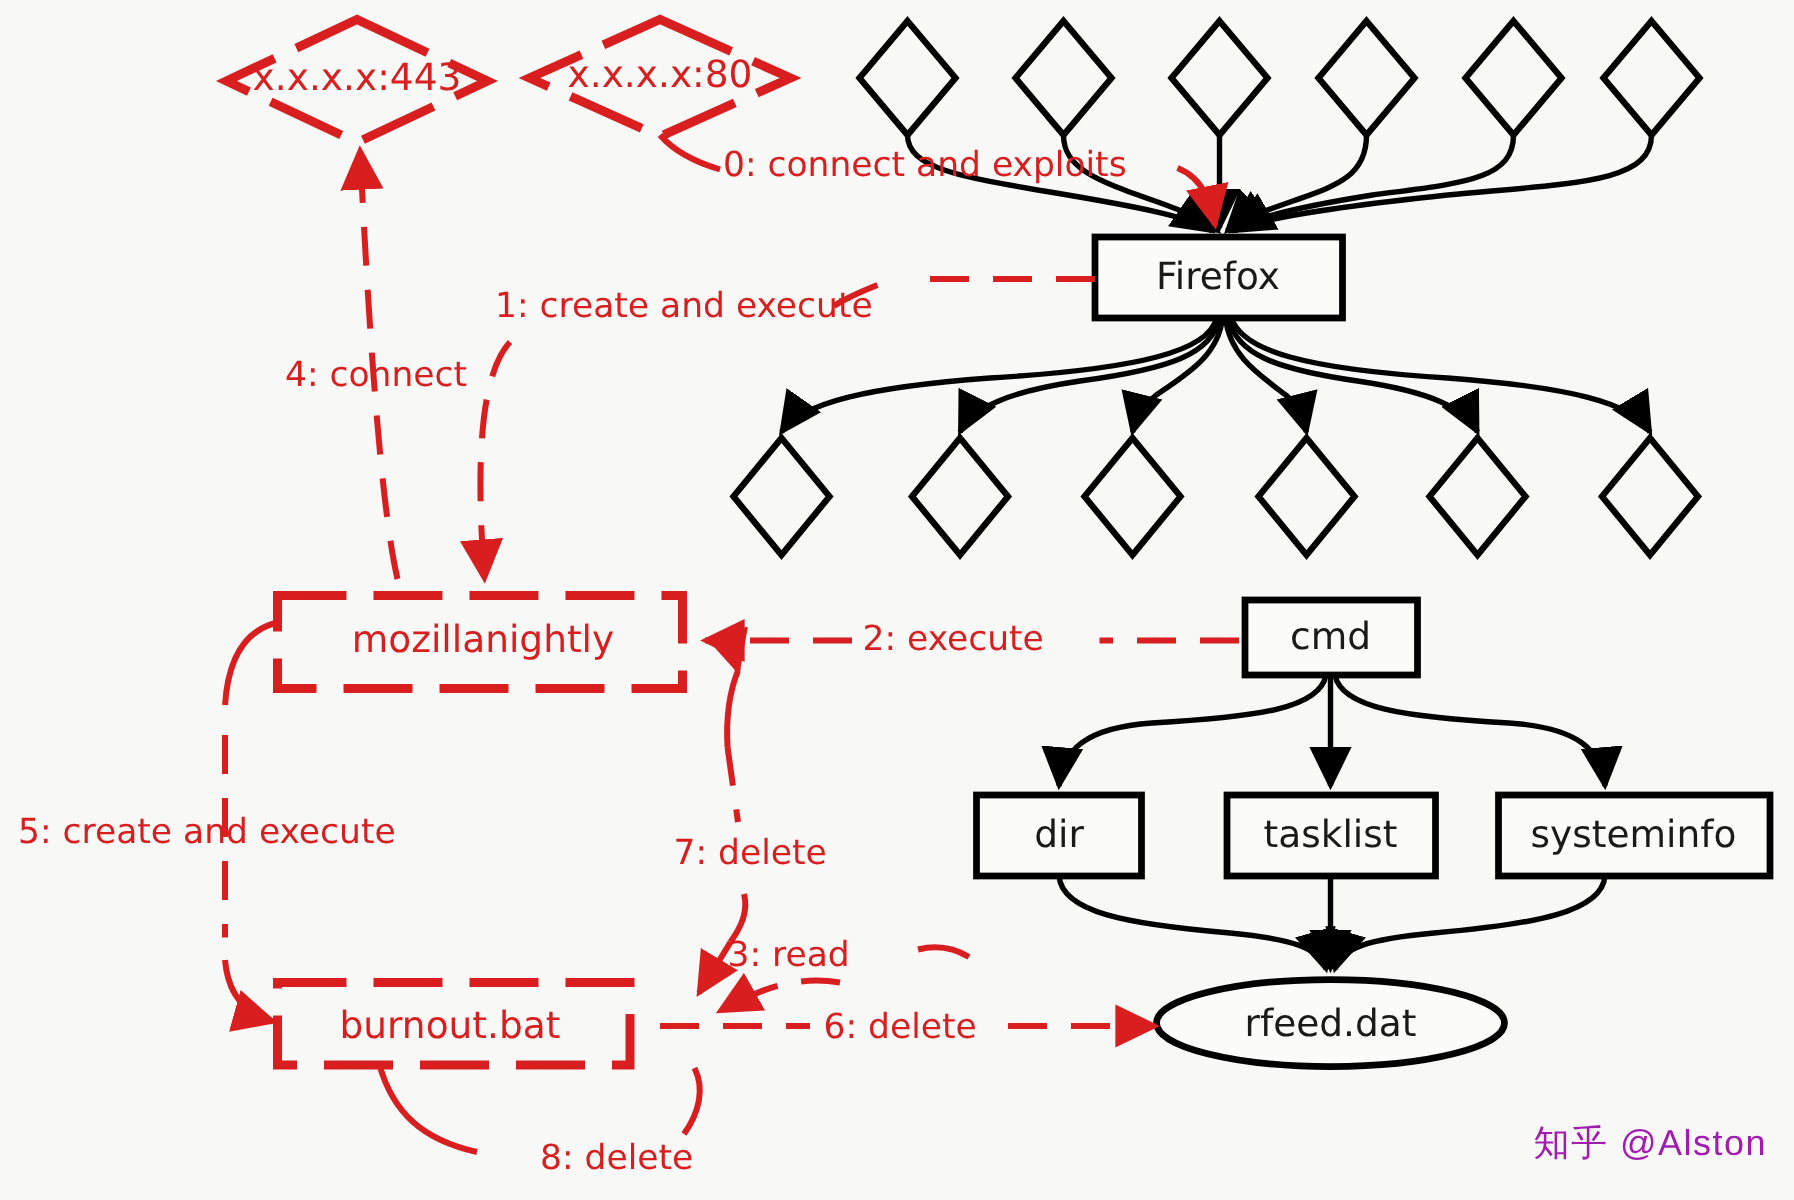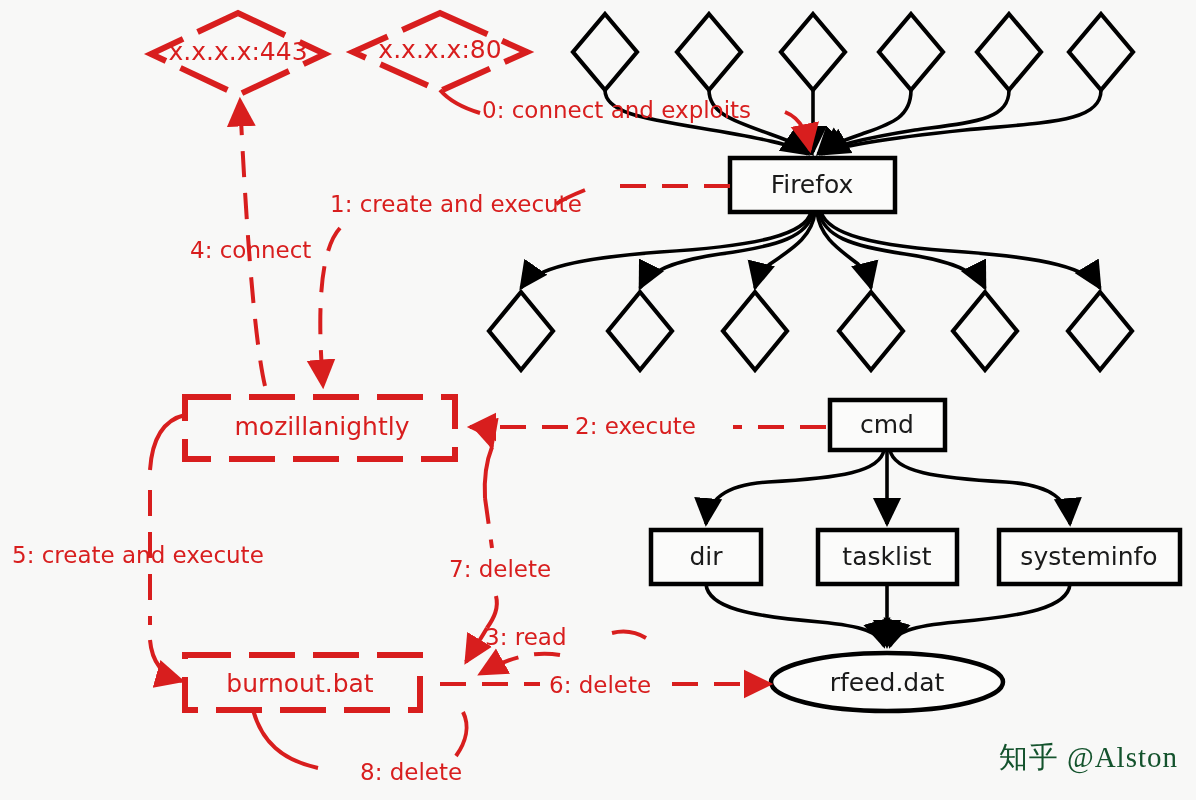--- a/index.html
+++ b/index.html
@@ -28,23 +28,23 @@
   }
   .edgelabel{
     font-family:"DejaVu Sans","Liberation Sans",sans-serif;
     font-size:23px;
     fill:#d81e1e;
     dominant-baseline:middle;
   }
   .watermark{
     position:absolute;
     right:18px;bottom:22px;
-    font-family:Liberation Serif, serif;
-    font-size:29px;
-    color:#14532d;
+    font-family:Liberation Sans, sans-serif;
+    font-size:24px;
+    color:#a21caf;
     letter-spacing:1px;
     user-select:none;
     white-space:nowrap;
   }
   .blk{fill:#fbfbfa;stroke:#000;stroke-width:4.5;}
   .blkline{fill:none;stroke:#000;stroke-width:3.6;}
   .dia{fill:none;stroke:#000;stroke-width:4.2;stroke-linejoin:miter;}
   .redbox{fill:none;stroke:#d81e1e;stroke-width:6;stroke-dasharray:46 18;}
   .reddia{fill:none;stroke:#d81e1e;stroke-width:6;stroke-dasharray:52 16;}
   .redline{fill:none;stroke:#d81e1e;stroke-width:4;stroke-dasharray:26 16;}

